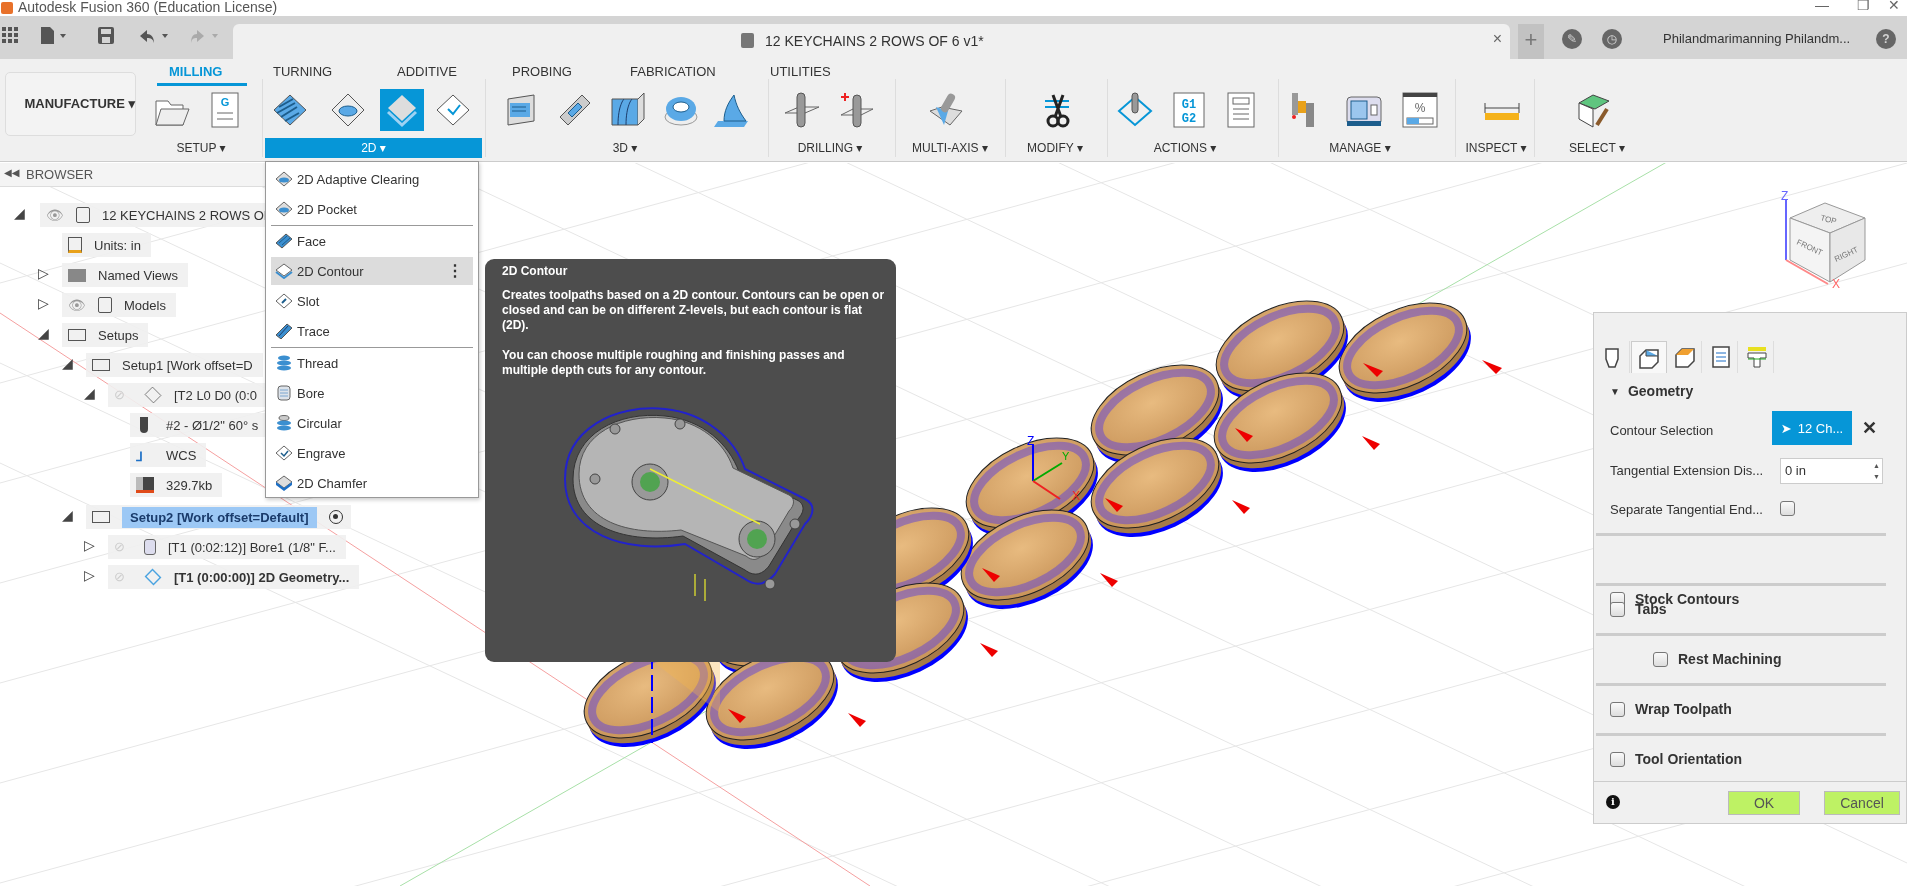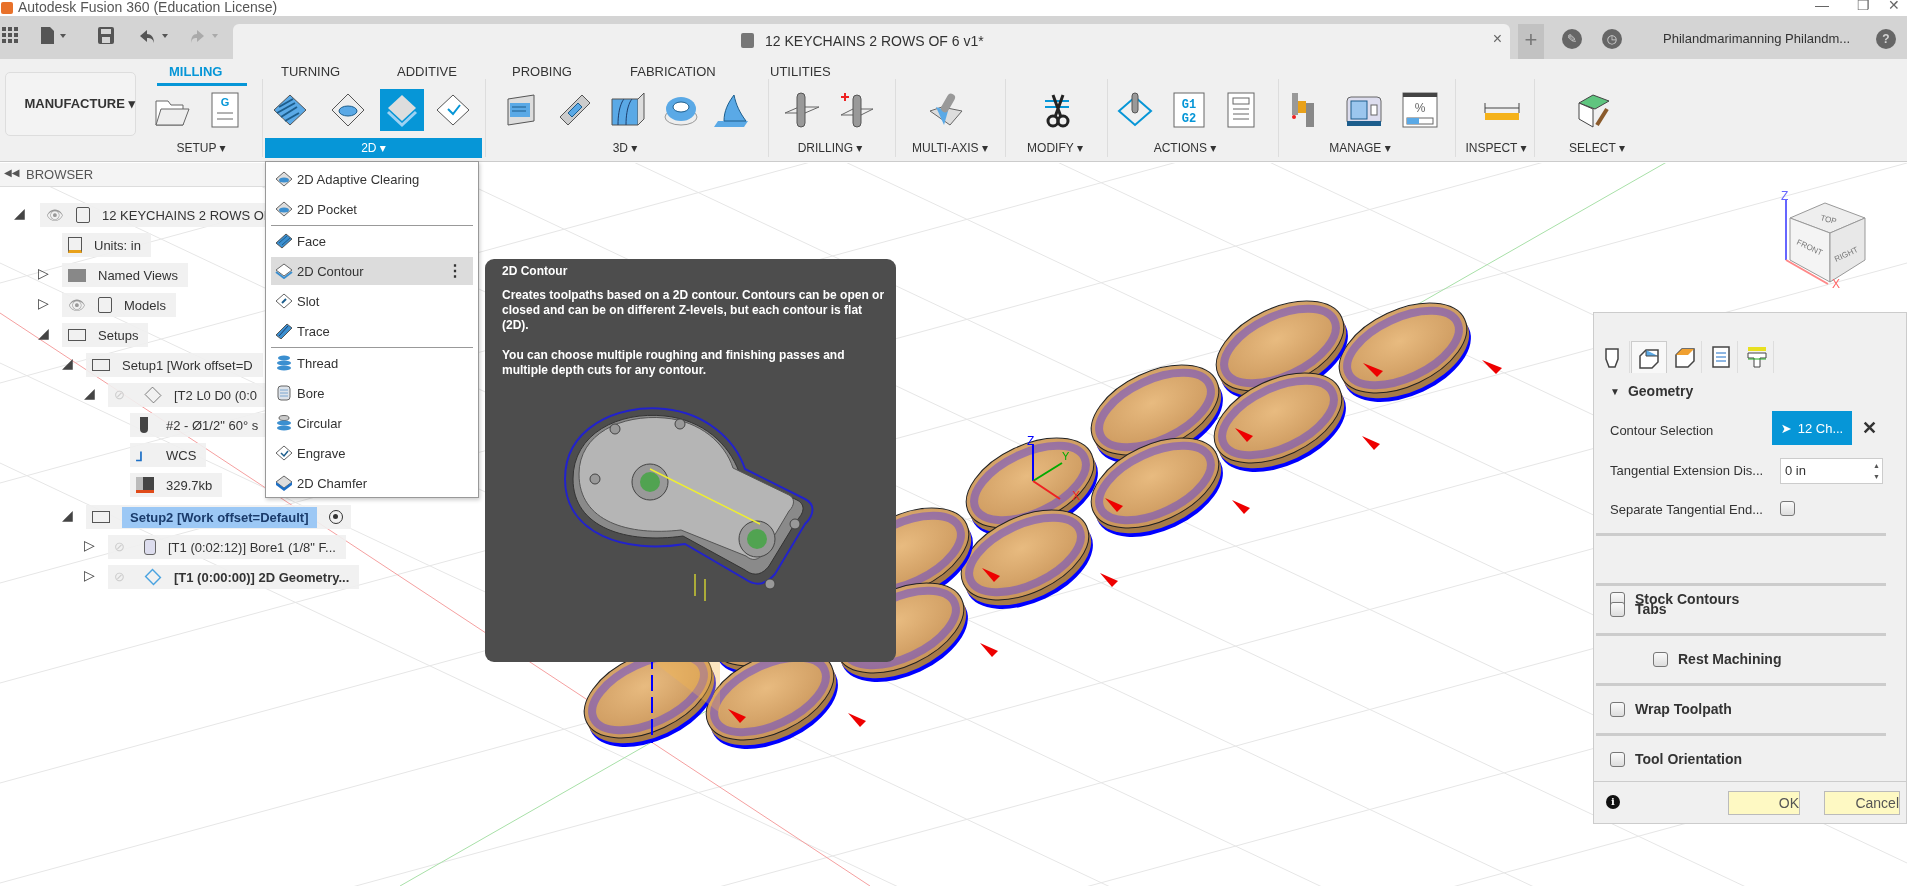--- a/index.html
+++ b/index.html
@@ -64,21 +64,21 @@
   #props { position:absolute; left:1593px; top:312px; width:314px; height:512px; background:#f0f0f0; border:1px solid #ccc; }
   #props .p-hdr { position:absolute; left:0; top:0; width:314px; height:26px; border-bottom:1px solid #ddd; }
   #props .p-title { position:absolute; left:31px; top:6px; font-size:13px; color:#333; }
   .p-tabs { position:absolute; left:0; top:28px; height:32px; }
   .p-tab { position:absolute; top:0; width:34px; height:32px; border-right:1px solid #ddd; }
   .p-tab.active { background:#f8f8f8; border:1px solid #ccc; border-bottom:none; }
   .p-row-label { position:absolute; left:16px; font-size:13px; color:#333; }
   .p-section { position:absolute; left:16px; font-size:14px; font-weight:bold; color:#333; display:flex; align-items:center; }
   .chk { display:inline-block; width:15px; height:15px; border:1px solid #777; border-radius:3px; background:linear-gradient(#fafafa,#ddd); margin-right:10px; }
   .p-div { position:absolute; left:2px; width:290px; height:3px; background:#ccc; }
-  .p-btn { position:absolute; top:478px; height:24px; border:1px solid #bbb; background:#fef9c3; font-size:14px; color:#555; text-align:right; line-height:22px; }
+  .p-btn { position:absolute; top:478px; height:24px; border:1px solid #bbb; background:#bef264; font-size:14px; color:#555; text-align:center; line-height:22px; }
 </style>
 </head>
 <body>
 
 <div id="titlebar">
   <span class="app-logo"></span>
   <span class="app-title">Autodesk Fusion 360 (Education License)</span>
   <span class="wc" style="left:1815px;">—</span>
   <span class="wc" style="left:1820px;top:-2px;font-size:0;"></span>
   <span class="wc" style="left:1857px;">❐</span>
@@ -137,21 +137,21 @@
 <span class="hdr-icon" style="left:1562px;">✎</span>
 <span class="hdr-icon" style="left:1602px;">◷</span>
 <span id="user-name">Philandmarimanning Philandm...</span>
 <span class="hdr-icon" style="left:1876px;font-weight:bold;">?</span>
 
 <div id="ribbon">
   <div id="ws-btn">MANUFACTURE ▾</div>
 
   <span class="rtab active" style="left:169px;">MILLING</span>
   <div class="rtab-underline"></div>
-  <span class="rtab" style="left:281px;">TURNING</span>
+  <span class="rtab" style="left:273px;">TURNING</span>
   <span class="rtab" style="left:397px;">ADDITIVE</span>
   <span class="rtab" style="left:512px;">PROBING</span>
   <span class="rtab" style="left:630px;">FABRICATION</span>
   <span class="rtab" style="left:770px;">UTILITIES</span>
 
   <svg class="ricon" style="left:152px;" viewBox="0 0 38 38">
       <path d="M4 10h12l3 4h12v20H4z" fill="#fff" stroke="#666"></path>
       <path d="M4 34l5-16h28l-6 16z" fill="#eee" stroke="#666"></path>
     </svg>
   <svg class="ricon" style="left:206px;" viewBox="0 0 38 38">

